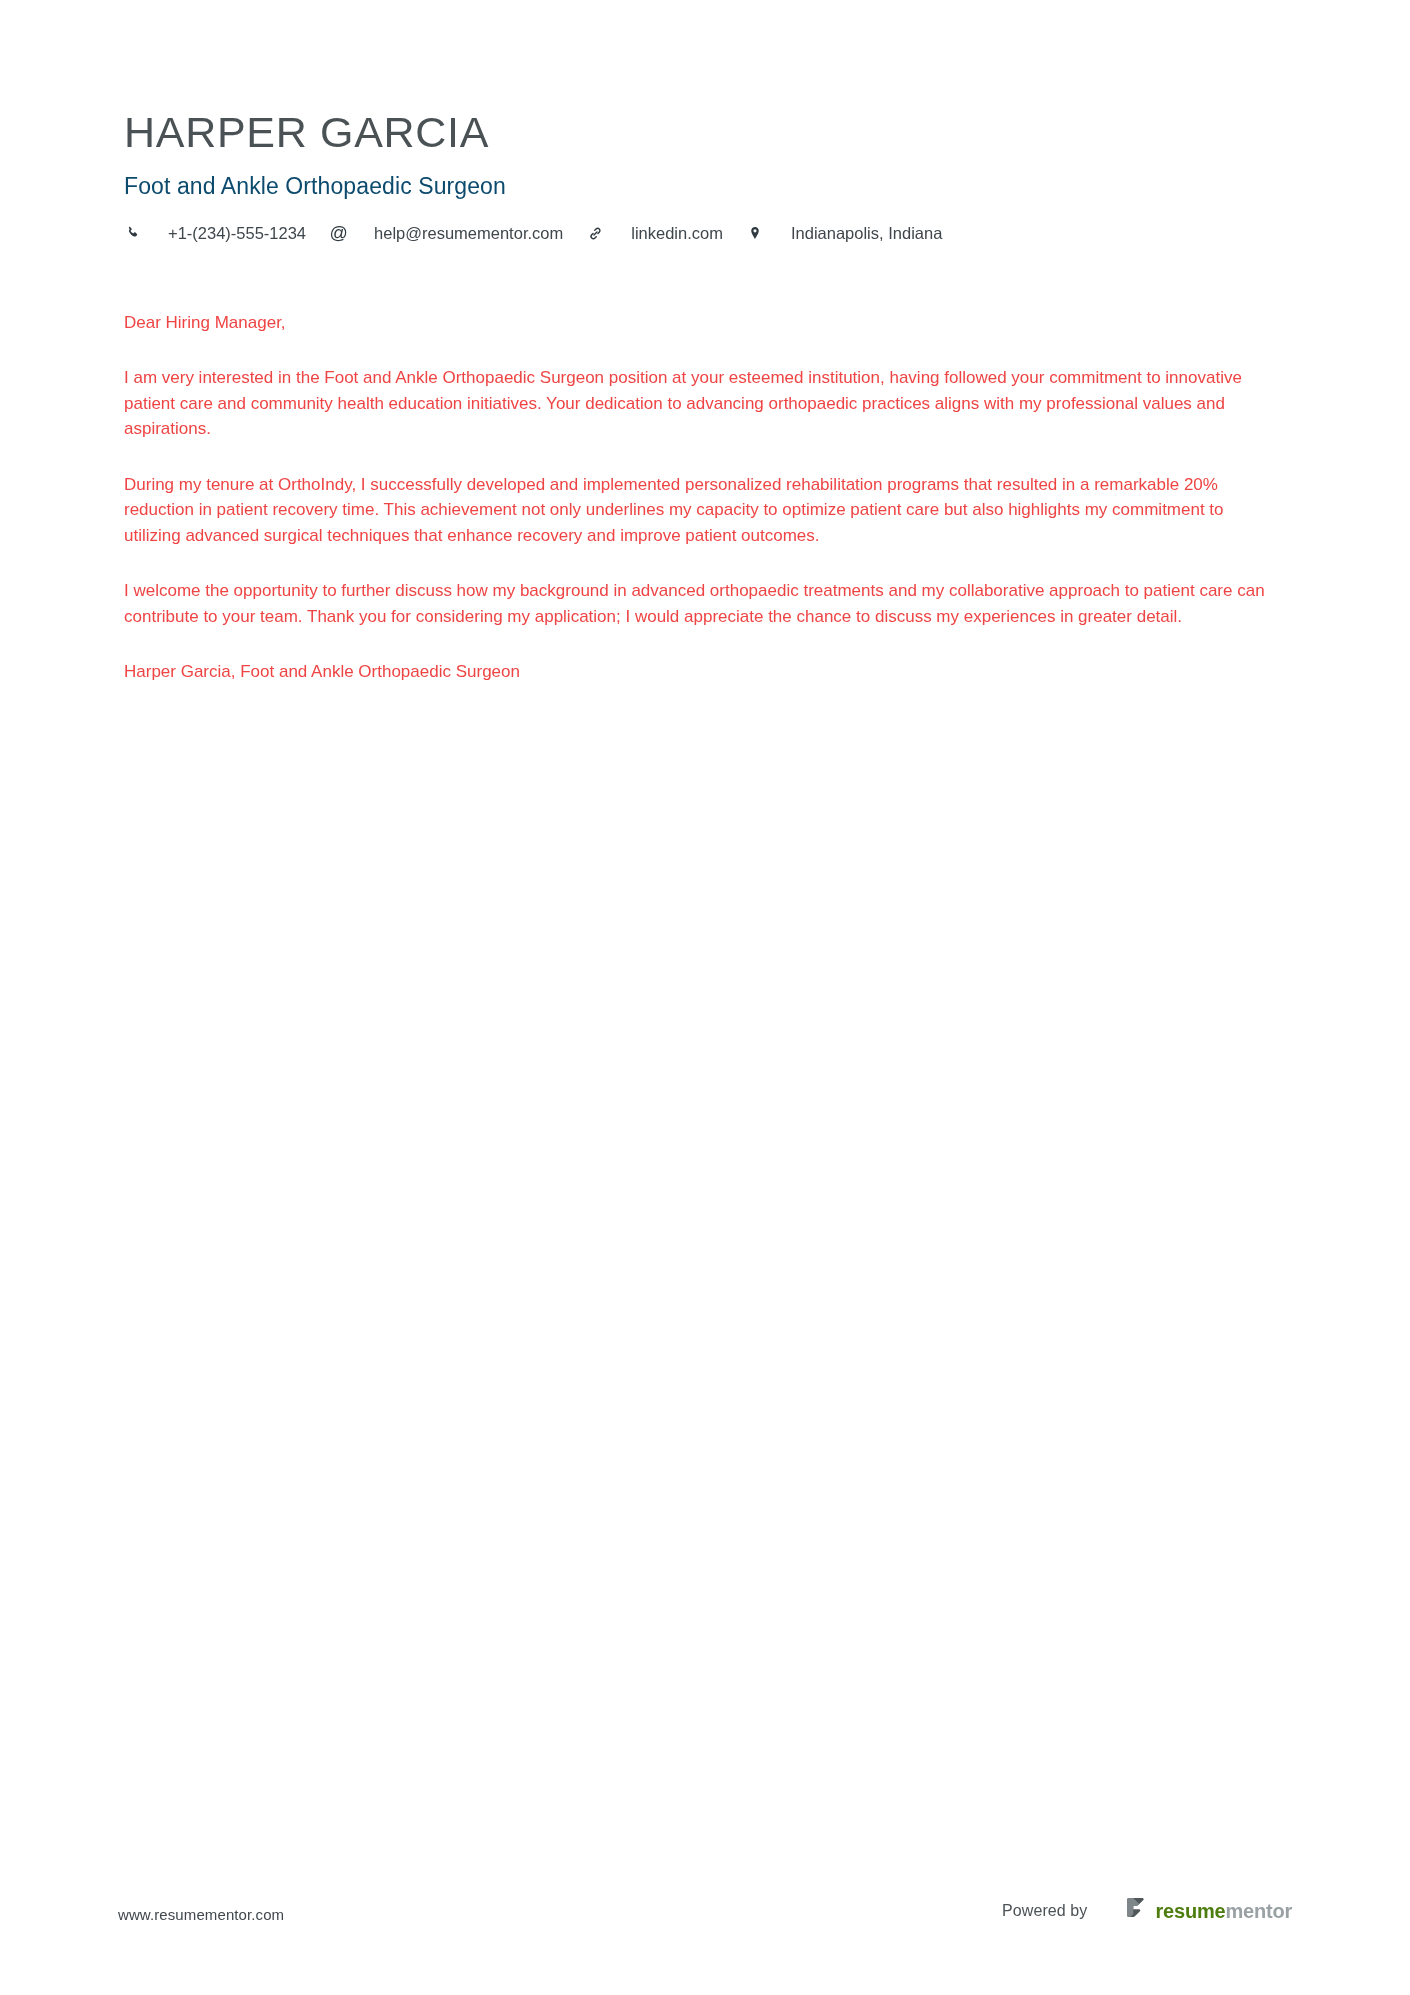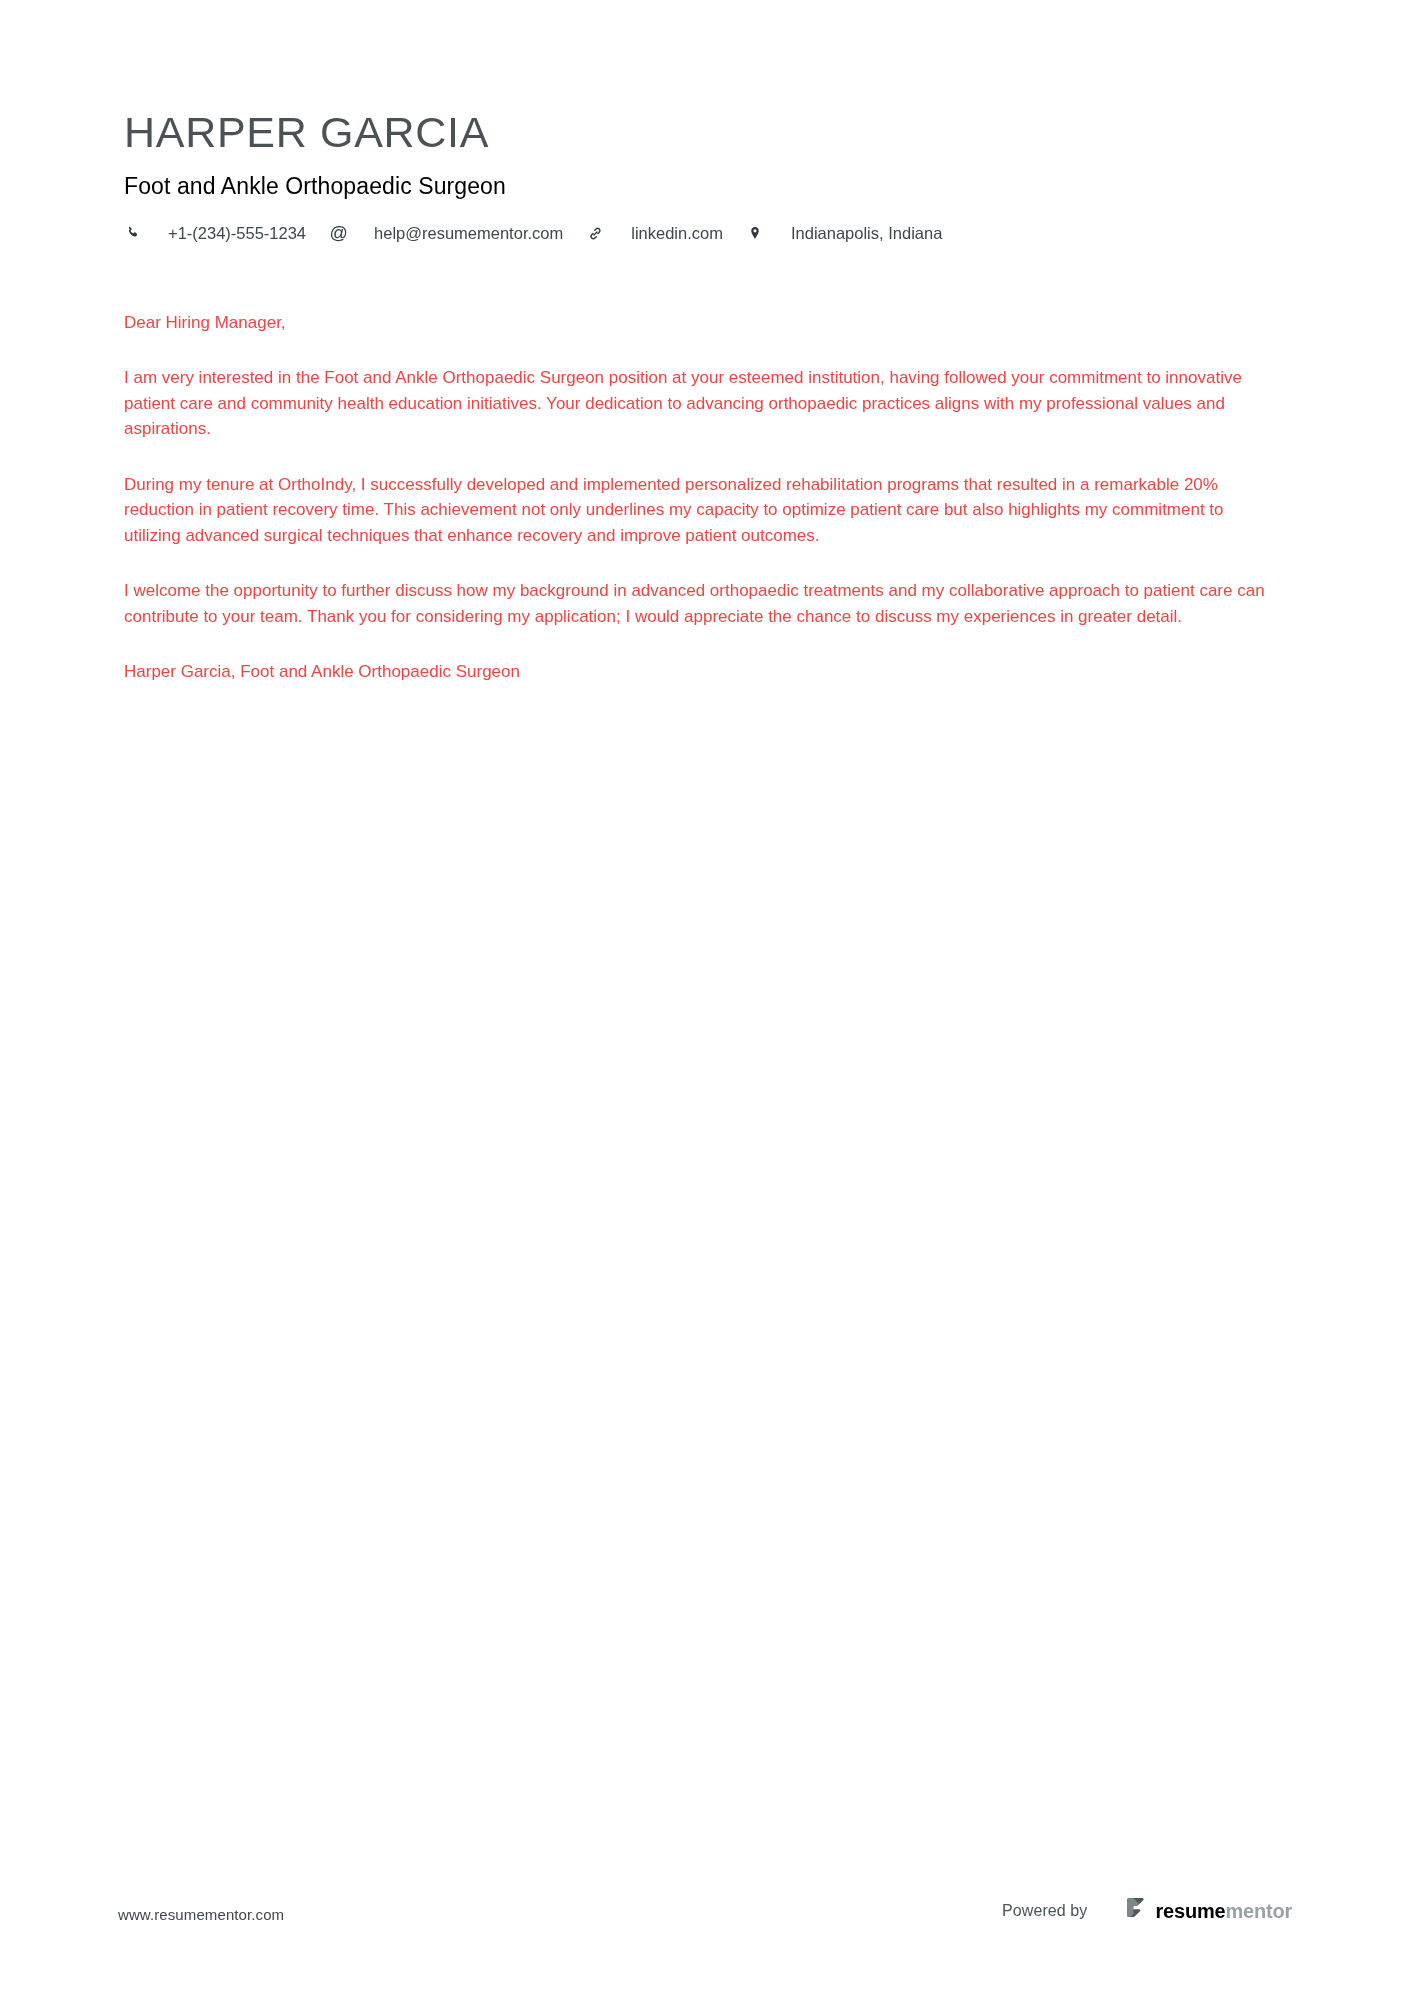--- a/index.html
+++ b/index.html
@@ -34,21 +34,21 @@
     font-weight: 400;
     letter-spacing: 0.7px;
     color: #4b5256;
     line-height: 1.12;
     margin: 0 0 17px 0;
     white-space: nowrap;
   }
   .job-title {
     font-size: 23px;
     font-weight: 400;
-    color: #000000;
+    color: #0c4a6e;
     letter-spacing: 0.1px;
     line-height: 1.2;
     margin: 0 0 24px 0;
   }
 
   .contact-row {
     display: flex;
     align-items: center;
     flex-wrap: wrap;
     gap: 0px;
@@ -138,21 +138,21 @@
     height: 25px;
     margin-right: 7px;
     flex: none;
     display: block;
   }
   .brand-text {
     font-size: 20px;
     letter-spacing: -0.2px;
     line-height: 1;
   }
-  .brand-strong { font-weight: 700; color: #000000; }
+  .brand-strong { font-weight: 700; color: #4d7c0f; }
   .brand-light  { font-weight: 700; color: #9aa1a5; }
 </style>
 </head>
 <body>
 
 <div class="page">
 
   <div class="content">
 
     <div class="header">

